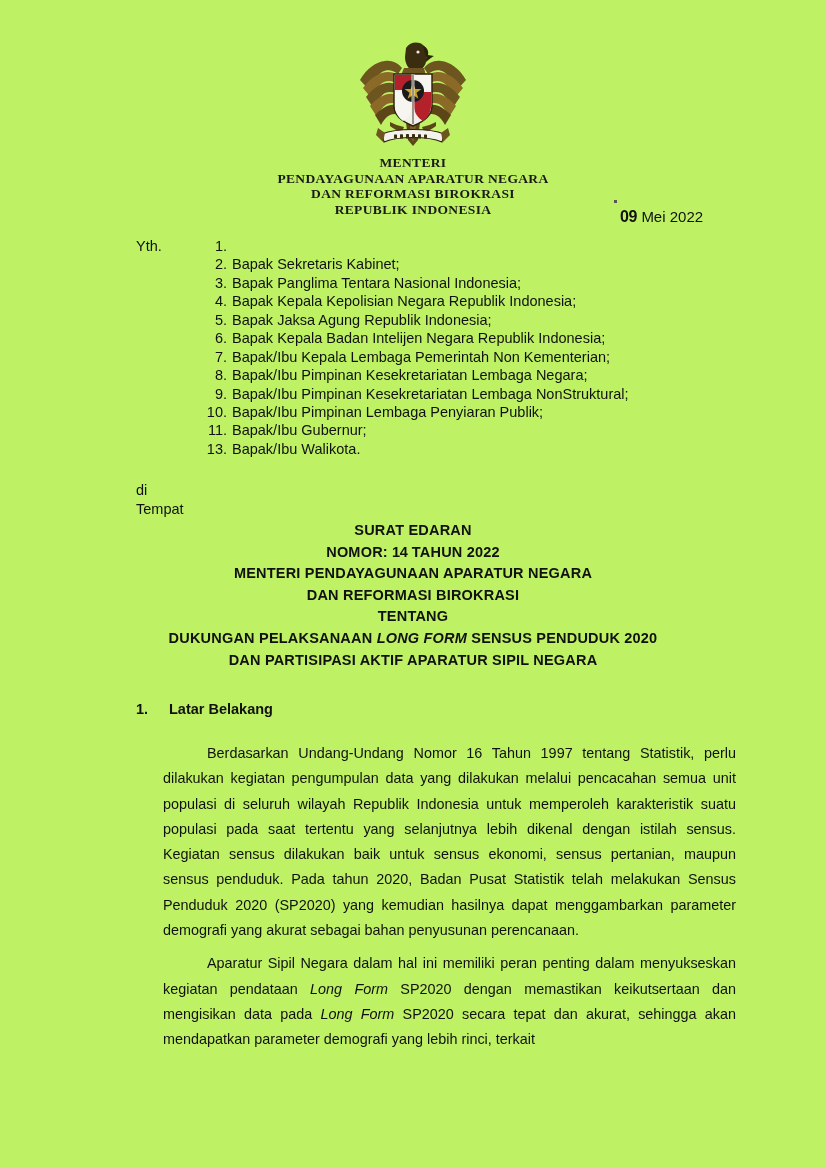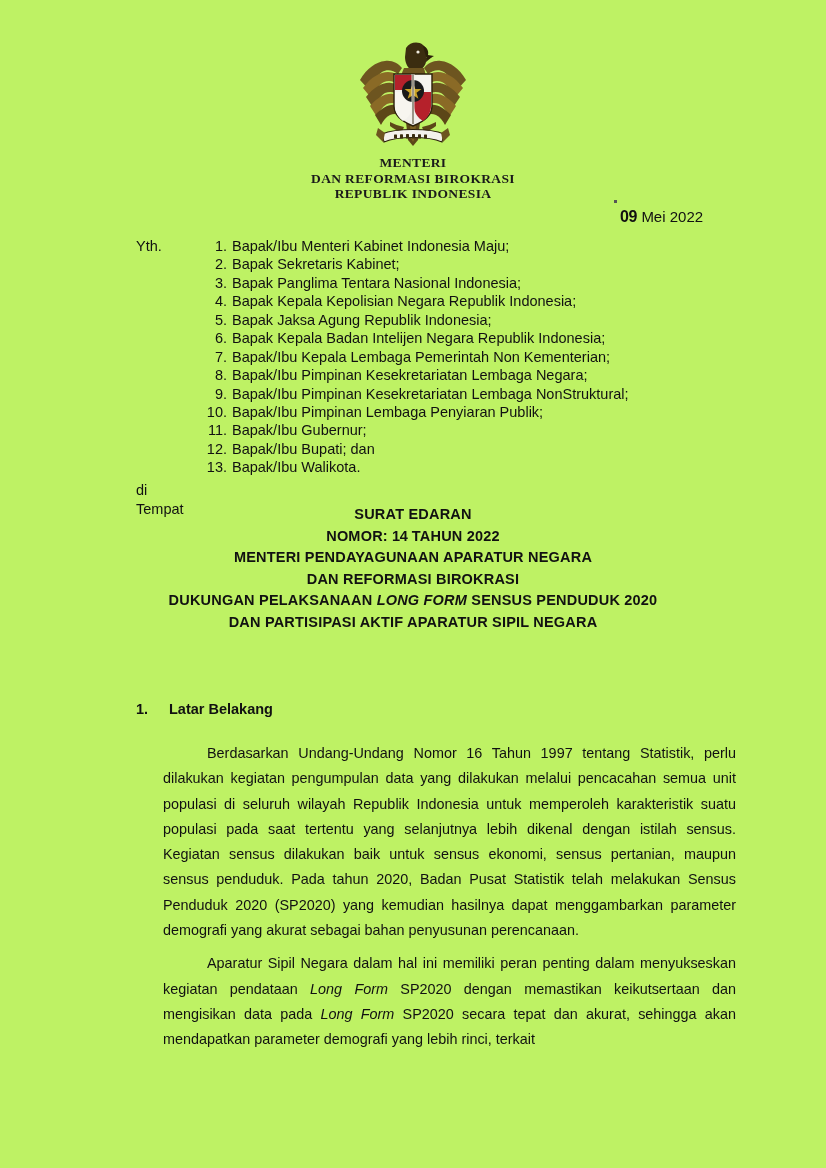--- a/index.html
+++ b/index.html
@@ -108,21 +108,21 @@
     left: 136px;
     top: 481px;
     font-size: 14.5px;
     line-height: 19px;
   }
 
   
   .title-block {
     position: absolute;
     left: 0;
-    top: 504px;
+    top: 520px;
     width: 826px;
     text-align: center;
     font-weight: bold;
     font-size: 14.5px;
     line-height: 21.6px;
     letter-spacing: 0.2px;
   }
   .title-block div { white-space: nowrap; }
   .title-block .hand-num {
     font-weight: bold;
@@ -228,35 +228,35 @@
           <rect x="58" y="100" width="3" height="4.6" rx="0.6"></rect>
           <rect x="64" y="100.2" width="3" height="4.4" rx="0.6"></rect>
           <rect x="70" y="100.5" width="3" height="4" rx="0.6"></rect>
         </g>
       </svg>
     </span>
   </div>
 
   <div class="letterhead">
     <div>MENTERI</div>
+    <div>PENDAYAGUNAAN APARATUR NEGARA</div>
     <div>DAN REFORMASI BIROKRASI</div>
     <div>REPUBLIK INDONESIA</div>
   </div>
 
   <div class="date-dot"></div>
   <div class="date-line">
     <span class="hand">09</span>
     <span class="printed">Mei 2022</span>
   </div>
 
   <div class="recipients">
     <div class="recip-row">
       <span class="yth-label">Yth.</span>
       <span class="recip-num">1.</span>
-      <span class="recip-text">Bapak/Ibu Menteri Kabinet Indonesia Maju;</span>
     </div>
     <div class="recip-row">
       <span class="yth-label"></span>
       <span class="recip-num">2.</span>
       <span class="recip-text">Bapak Sekretaris Kabinet;</span>
     </div>
     <div class="recip-row">
       <span class="yth-label"></span>
       <span class="recip-num">3.</span>
       <span class="recip-text">Bapak Panglima Tentara Nasional Indonesia;</span>
@@ -293,25 +293,20 @@
     </div>
     <div class="recip-row">
       <span class="yth-label"></span>
       <span class="recip-num">10.</span>
       <span class="recip-text">Bapak/Ibu Pimpinan Lembaga Penyiaran Publik;</span>
     </div>
     <div class="recip-row">
       <span class="yth-label"></span>
       <span class="recip-num">11.</span>
       <span class="recip-text">Bapak/Ibu Gubernur;</span>
-    </div>
-    <div class="recip-row">
-      <span class="yth-label"></span>
-      <span class="recip-num">12.</span>
-      <span class="recip-text">Bapak/Ibu Bupati; dan</span>
     </div>
     <div class="recip-row">
       <span class="yth-label"></span>
       <span class="recip-num">13.</span>
       <span class="recip-text">Bapak/Ibu Walikota.</span>
     </div>
   </div>
 
   <div class="di-tempat">
     <div>di</div>
@@ -320,20 +315,21 @@
 
   <div class="title-block">
     <div>SURAT EDARAN</div>
     <div>
       <span>NOMOR:</span>
       <span class="hand-num">14</span>
       <span>TAHUN 2022</span>
     </div>
     <div>MENTERI PENDAYAGUNAAN APARATUR NEGARA</div>
     <div>DAN REFORMASI BIROKRASI</div>
+    <div>TENTANG</div>
     <div>
       <span>DUKUNGAN PELAKSANAAN</span>
       <span class="ital">LONG FORM</span>
       <span>SENSUS PENDUDUK 2020</span>
     </div>
     <div>DAN PARTISIPASI AKTIF APARATUR SIPIL NEGARA</div>
   </div>
 
   <div class="section-head">
     <span class="sh-num">1.</span><span>Latar Belakang</span>

